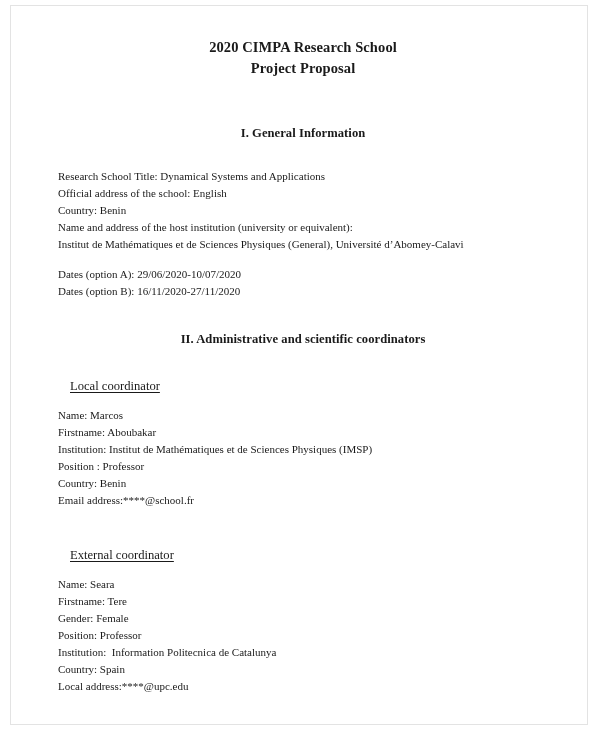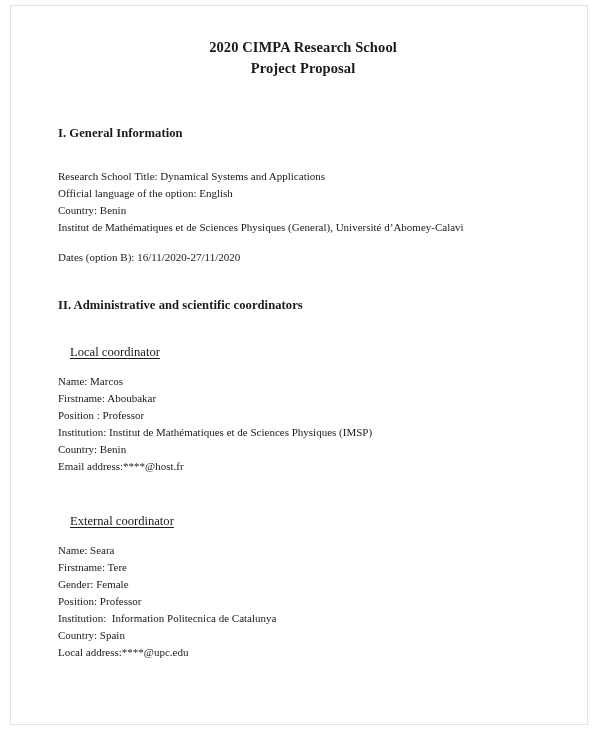--- a/index.html
+++ b/index.html
@@ -47,20 +47,21 @@
   .doc-title .title-line-2 { display: block; }
 
   .spacer-after-title { height: 46px; }
 
   .section-heading {
     font-weight: bold;
     font-size: 12.6px;
     line-height: 17px;
     margin: 0;
     letter-spacing: 0.05px;
+    text-align: center;
   }
 
   .sub-heading {
     font-size: 12.6px;
     line-height: 17px;
     margin: 12px;
     text-decoration: underline;
     text-underline-offset: 1.5px;
     display: inline-block;
   }
@@ -93,44 +94,46 @@
     </div>
 
     <div class="spacer-after-title"></div>
 
     <div class="block">
       <div class="section-heading">I. General Information</div>
 
       <div class="gap-lg"></div>
 
       <div class="body-line">Research School Title: Dynamical Systems and Applications</div>
-      <div class="body-line">Official language of the option: English</div>
+      <div class="body-line">Official address of the school: English</div>
       <div class="body-line">Country: Benin</div>
+      <div class="body-line">Name and address of the host institution (university or equivalent):</div>
       <div class="body-line">Institut de Mathématiques et de Sciences Physiques (General), Université d’Abomey-Calavi</div>
 
       <div class="gap-sm"></div>
 
+      <div class="body-line">Dates (option A): 29/06/2020-10/07/2020</div>
       <div class="body-line">Dates (option B): 16/11/2020-27/11/2020</div>
     </div>
 
     <div class="gap-xl"></div>
 
     <div class="block">
       <div class="section-heading">II. Administrative and scientific coordinators</div>
 
       <div class="gap-md"></div>
 
       <div class="block">
         <div class="sub-heading">Local coordinator</div>
         <div class="body-line">Name: Marcos</div>
         <div class="body-line">Firstname: Aboubakar</div>
+        <div class="body-line">Institution: Institut de Mathématiques et de Sciences Physiques (IMSP)</div>
         <div class="body-line">Position : Professor</div>
-        <div class="body-line">Institution: Institut de Mathématiques et de Sciences Physiques (IMSP)</div>
         <div class="body-line">Country: Benin</div>
-        <div class="body-line">Email address:****@host.fr</div>
+        <div class="body-line">Email address:****@school.fr</div>
       </div>
 
       <div class="gap-lg"></div>
 
       <div class="block">
         <div class="sub-heading">External coordinator</div>
         <div class="body-line">Name: Seara</div>
         <div class="body-line">Firstname: Tere</div>
         <div class="body-line">Gender: Female</div>
         <div class="body-line">Position: Professor</div>

